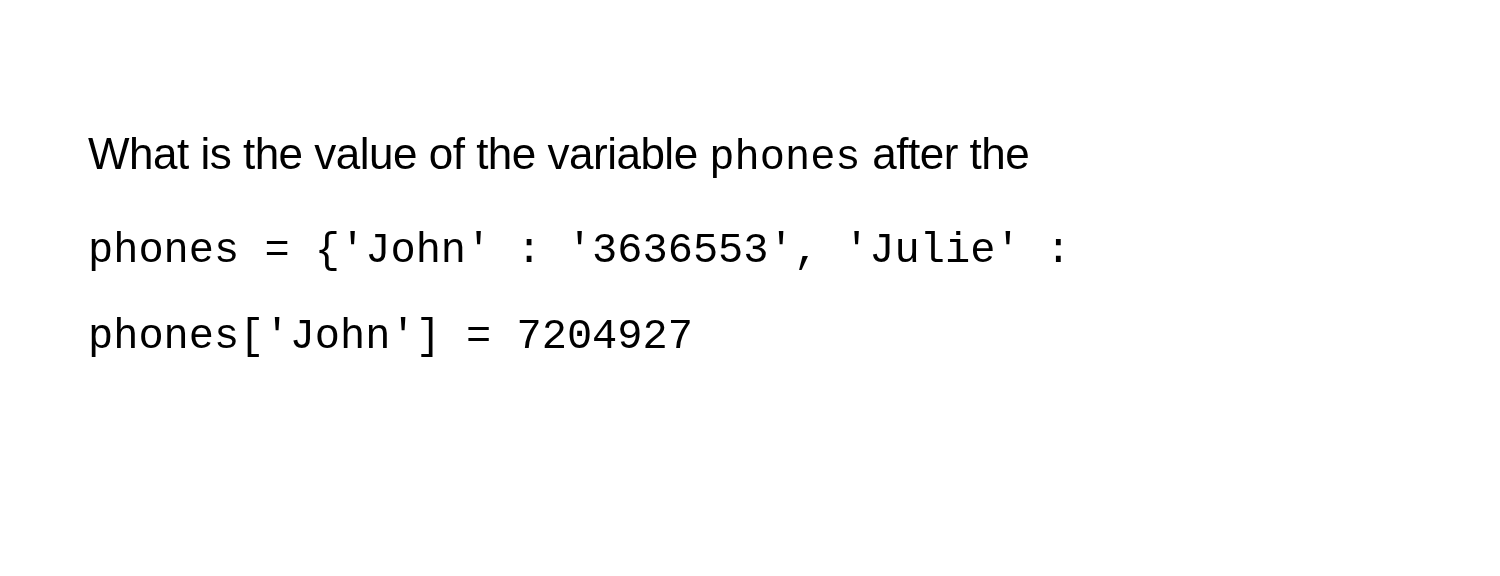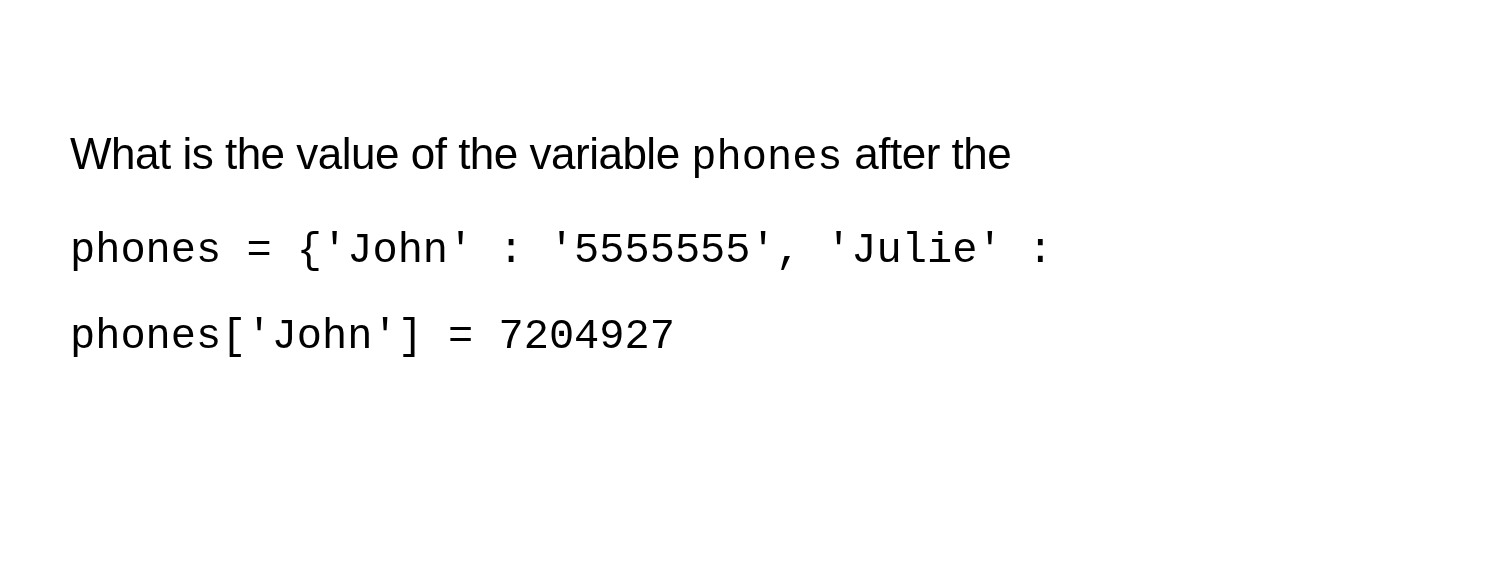--- a/index.html
+++ b/index.html
@@ -11,21 +11,21 @@
     html, body {
       width: 1500px;
       height: 576px;
       background: #ffffff;
       font-family: -apple-system, BlinkMacSystemFont, "Segoe UI", Helvetica, Arial, sans-serif;
       color: #000000;
       overflow: hidden;
     }
     
     .content {
-      padding: 110px 70px 0 70px;
+      padding: 110px 70px 0 88px;
     }
     
     .question-text {
       font-size: 44px;
       line-height: 2.0;
       font-weight: 400;
       letter-spacing: -0.5px;
     }
     
     .code-inline {
@@ -45,15 +45,15 @@
     }
   </style>
 </head>
 <body>
 
 <div class="content">
   <div class="question-text">
     <span>What is the value of the variable </span><span class="code-inline">phones</span><span> after the</span>
     <br>
   </div>
-  <div class="code-block"><span>phones = {'John' : '5555555', 'Julie' :</span>
+  <div class="code-block"><span>phones = {'John' : '3636553', 'Julie' :</span>
 <span>phones['John'] = 7204927</span></div>
 </div>
 
 </body></html>

